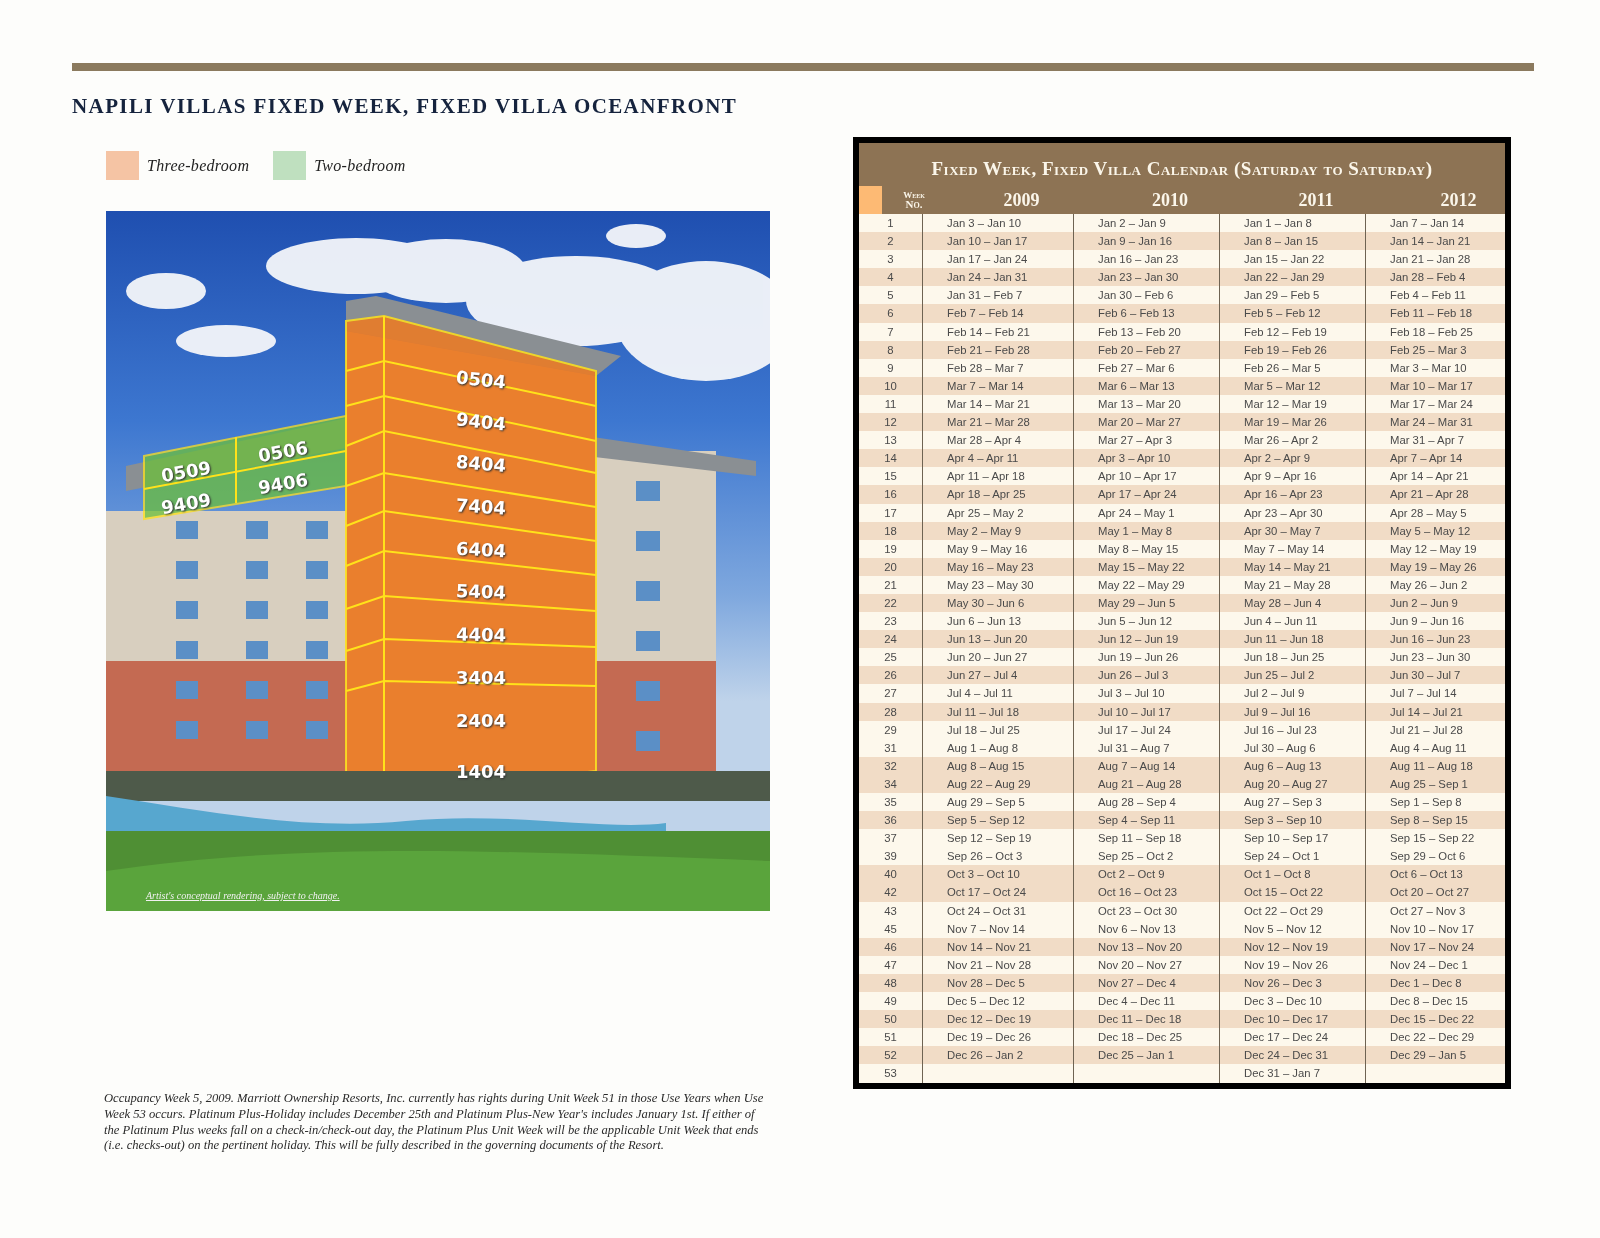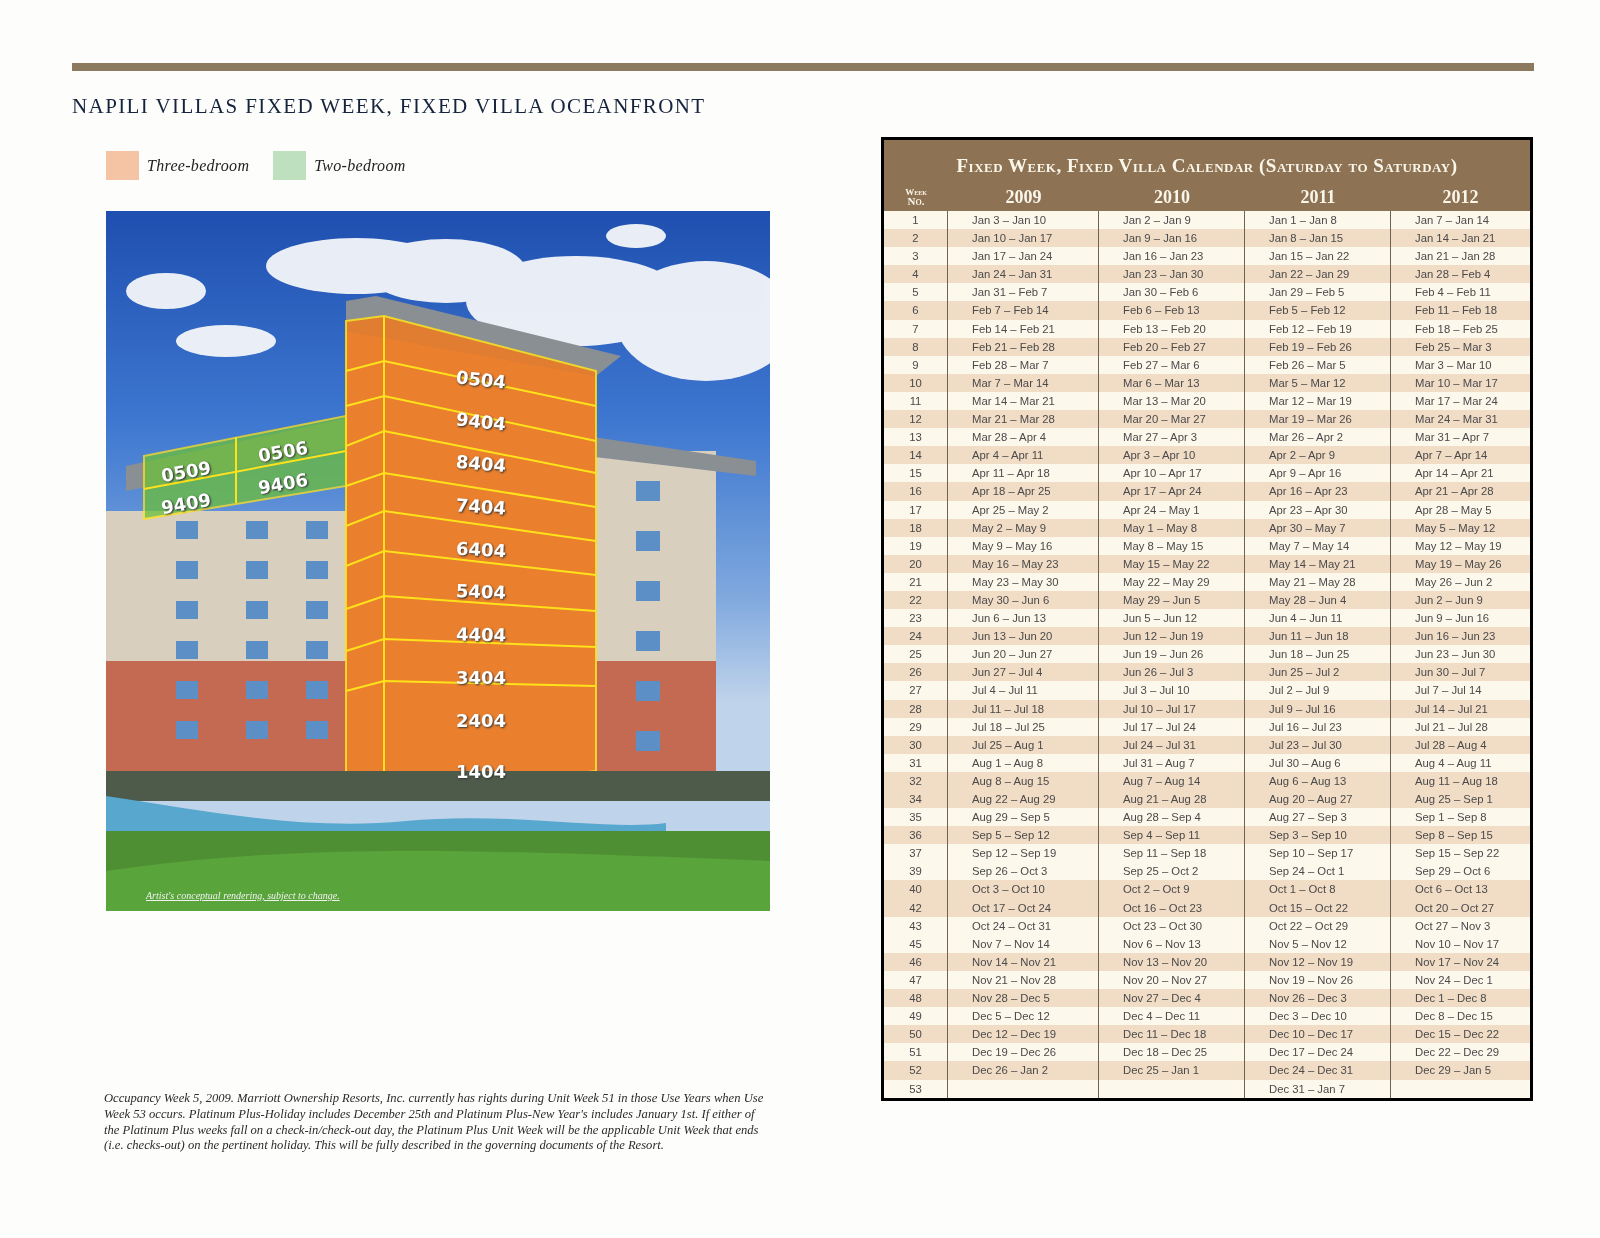--- a/index.html
+++ b/index.html
@@ -7,21 +7,21 @@
     width: 1600px; height: 1238px; position: relative;
     background: #fdfdfb; overflow: hidden;
     font-family: "Liberation Serif", serif;
   }
   .top-rule {
     position: absolute; left: 72px; top: 63px; width: 1462px; height: 8px;
     background: #8b7a5e;
   }
   .page-title {
     position: absolute; left: 72px; top: 94px;
-    font-family: "Liberation Serif", serif; font-weight: normal;
+    font-family: "Liberation Serif", serif; font-weight: bold;
     font-size: 21px; letter-spacing: 1.4px; color: #15233d;
   }
   .legend { position: absolute; left: 106px; top: 151px; display: flex; align-items: flex-end; }
   .legend-item { display: flex; align-items: center; margin-right: 24px; }
   .legend-swatch { width: 33px; height: 29px; margin-right: 8px; }
   .legend-label { font-style: italic; font-size: 16px; color: #222; letter-spacing: 0.3px; }
 
   .rendering {
     position: absolute; left: 106px; top: 211px; width: 664px; height: 700px;
     overflow: hidden;
@@ -32,33 +32,33 @@
     position: absolute; left: 40px; bottom: 10px;
     font-style: italic; font-size: 10px; color: #f1f1f1; text-decoration: underline;
   }
 
   .footnote {
     position: absolute; left: 104px; top: 1091px; width: 666px;
     font-family: "Liberation Serif", serif; font-size: 12.6px; line-height: 15.8px; color: #2a2a2a; font-style: italic;
   }
 
   .cal {
-    position: absolute; left: 881px; top: 137px; width: 646px;
-    border: 3px solid #000000;
+    position: absolute; left: 853px; top: 137px; width: 646px;
+    border: 6px solid #000000;
     background: #fdba74;
   }
   .cal-head {
     background: #8d7354; color: #fbf6ea; text-align: center;
     height: 43px; line-height: 52px;
     font-family: "Liberation Serif", serif; font-weight: bold; font-size: 19px;
     font-variant: small-caps; letter-spacing: 0.5px;
   }
   .cal-cols {
     display: grid; grid-template-columns: 64px 151px 146px 146px 139px;
-    background: #8d7354; color: #fbf6ea; height: 28px;
+    background: #8d7354; color: #fbf6ea; height: 28px; margin-left: 23px;
   }
   .cal-cols .wk {
     font-size: 9px; line-height: 9px; text-align: center; padding-top: 5px; font-weight: bold;
     font-variant: small-caps;
   }
   .cal-cols .yr { font-weight: bold; font-size: 18px; text-align: center; line-height: 28px; }
   .row {
     display: grid; grid-template-columns: 64px 151px 146px 146px 139px;
     height: 18.1px; line-height: 18.1px;
     font-family: "Liberation Sans", sans-serif; font-size: 11.3px; color: #4a4a4a;
@@ -394,27 +394,20 @@
         <span>Jul 9 – Jul 16</span>
         <span>Jul 14 – Jul 21</span>
       </div>
       <div class="row odd">
         <span class="num">29</span>
         <span>Jul 18 – Jul 25</span>
         <span>Jul 17 – Jul 24</span>
         <span>Jul 16 – Jul 23</span>
         <span>Jul 21 – Jul 28</span>
       </div>
-      <div class="row even">
-        <span class="num">30</span>
-        <span>Jul 25 – Aug 1</span>
-        <span>Jul 24 – Jul 31</span>
-        <span>Jul 23 – Jul 30</span>
-        <span>Jul 28 – Aug 4</span>
-      </div>
       <div class="row odd">
         <span class="num">31</span>
         <span>Aug 1 – Aug 8</span>
         <span>Jul 31 – Aug 7</span>
         <span>Jul 30 – Aug 6</span>
         <span>Aug 4 – Aug 11</span>
       </div>
       <div class="row even">
         <span class="num">32</span>
         <span>Aug 8 – Aug 15</span>

